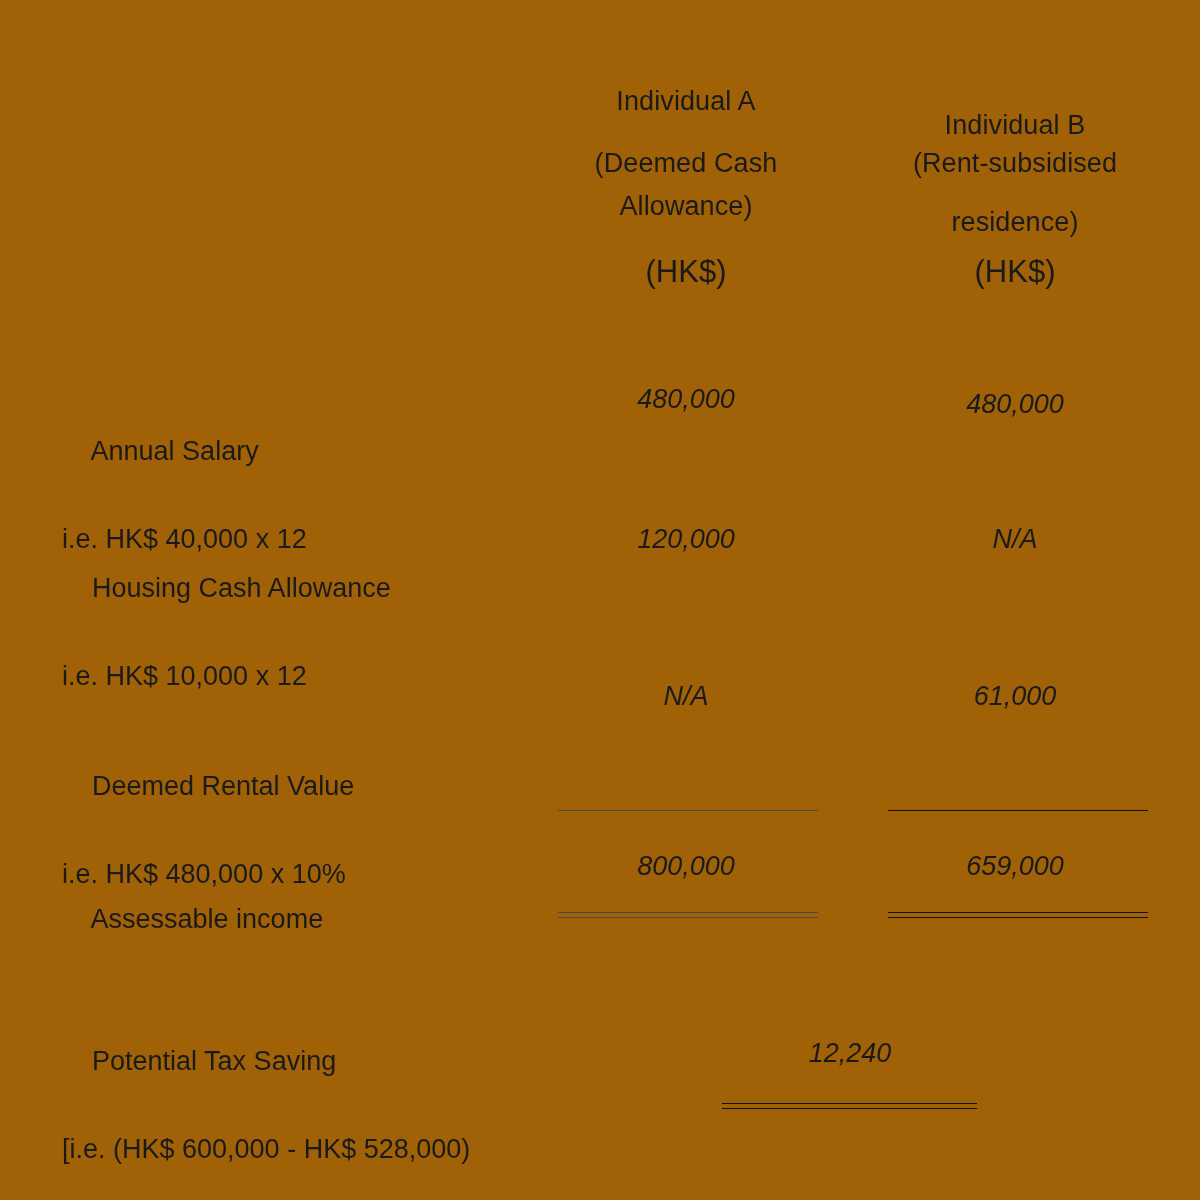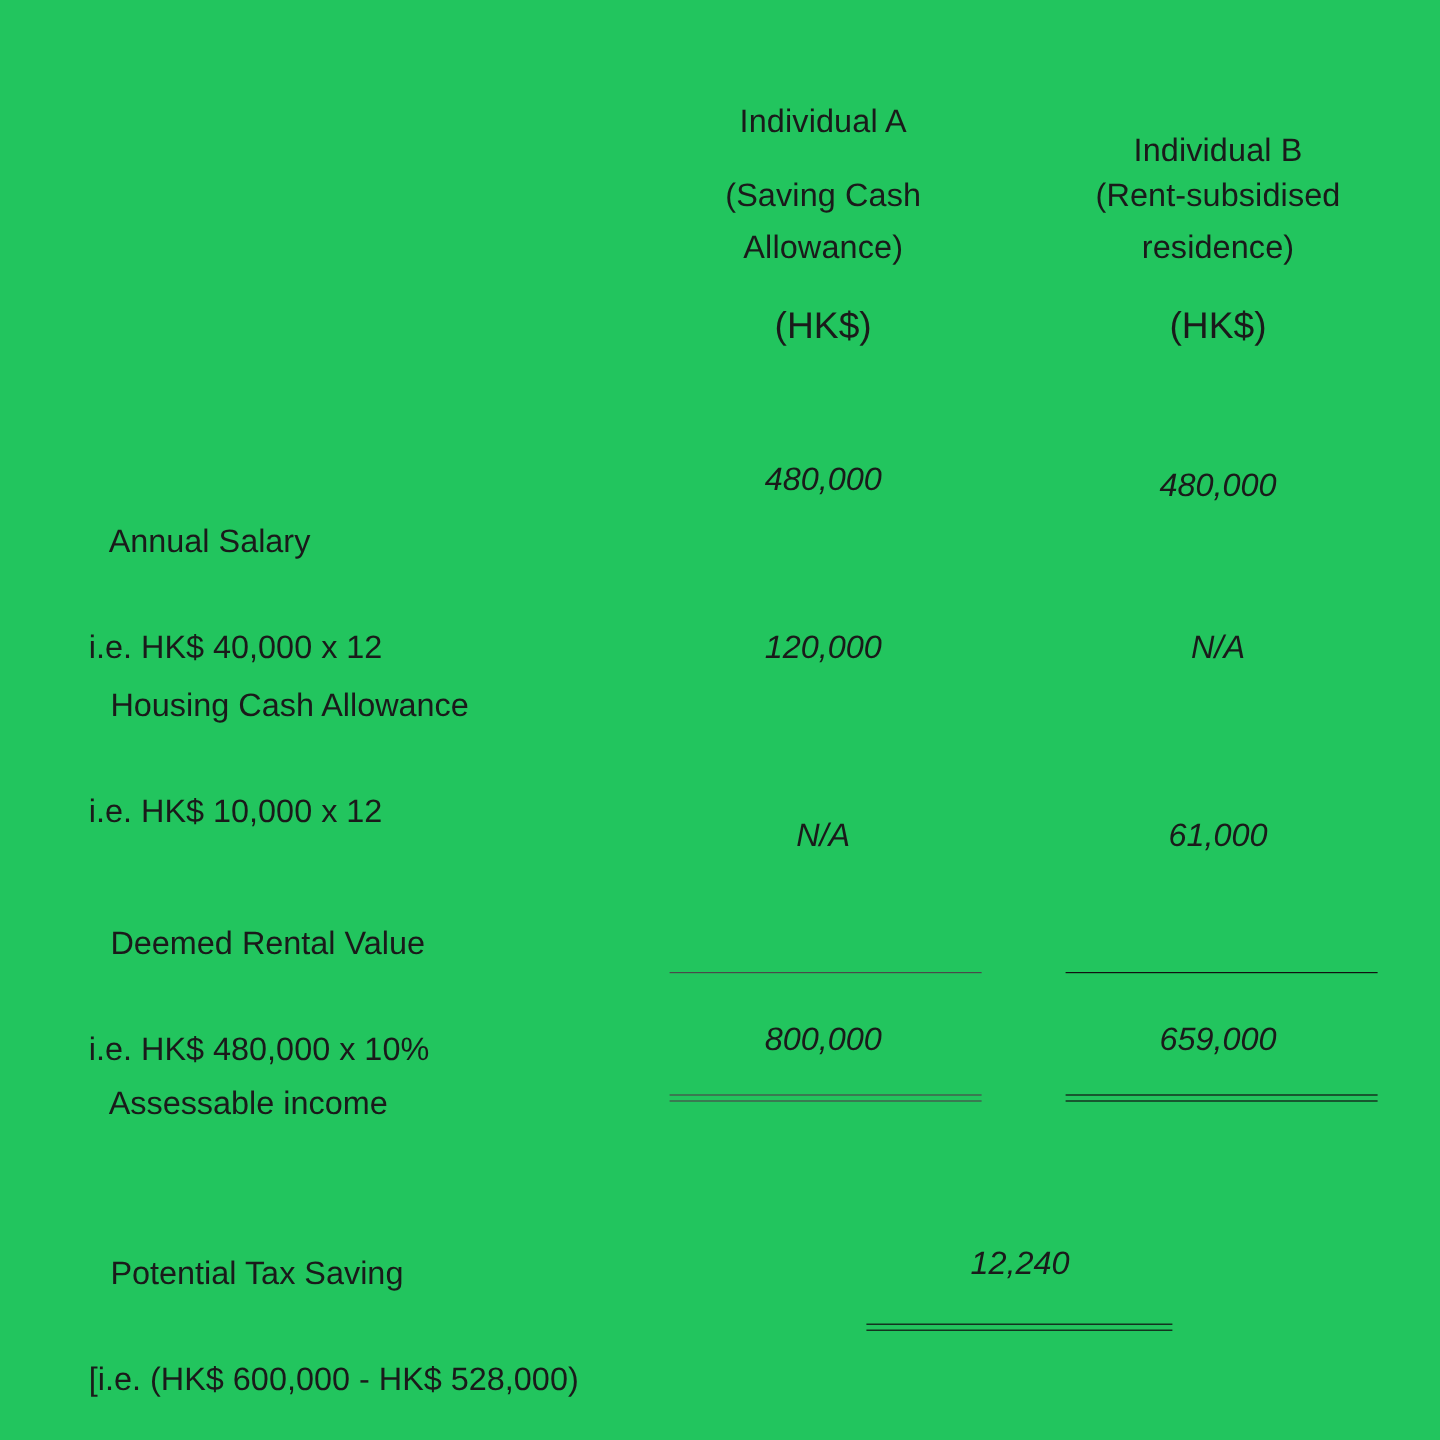--- a/index.html
+++ b/index.html
@@ -14,21 +14,21 @@
     color: #1a1a1a;
     position: relative;
     overflow: hidden;
   }
 
   .sheet {
     position: absolute;
     left: 0; top: 0;
     width: 1200px;
     height: 1200px;
-    background: #22c55e;
+    background: #a16207;
   }
   .col-center {
     position: absolute;
     text-align: center;
     line-height: 1.0;
   }
 
   
   .hdr-title {
     font-size: 27px;
@@ -47,21 +47,21 @@
   .colB { left: 875px; width: 280px; }
 
   
   .row-label {
     position: absolute;
     left: 62px;
     font-size: 27px;
     line-height: 44px;
     white-space: pre;
   }
-  .row-label .l2 { display: block; margin-left: 12px; }
+  .row-label .l2 { display: block; }
 
   
   .num {
     position: absolute;
     text-align: center;
     font-size: 27px;
     line-height: 1.0;
     white-space: pre;
     font-style: italic;
   }
@@ -91,27 +91,27 @@
   .rule-double::after  { top: 5px; }
   .rule-double.dark::before,
   .rule-double.dark::after { border-top-color: #111111; }
 </style>
 </head>
 <body>
 
 <div class="sheet">
 
   <div class="col-center colA hdr-title" style="top:88px;">Individual A</div>
-  <div class="col-center colA hdr-sub" style="top:150px;">(Saving Cash</div>
+  <div class="col-center colA hdr-sub" style="top:150px;">(Deemed Cash</div>
   <div class="col-center colA hdr-sub" style="top:193px;">Allowance)</div>
   <div class="col-center colA hdr-cur" style="top:256px;">(HK$)</div>
 
   <div class="col-center colB hdr-title" style="top:88px;margin-top:24px;">Individual B</div>
   <div class="col-center colB hdr-sub" style="top:150px;">(Rent-subsidised</div>
-  <div class="col-center colB hdr-sub" style="top:193px;">residence)</div>
+  <div class="col-center colB hdr-sub" style="top:209px;">residence)</div>
   <div class="col-center colB hdr-cur" style="top:256px;">(HK$)</div>
 
   <div class="row-label" style="top:385px;">
     <span>Annual Salary</span>
     <span class="l2">i.e. HK$ 40,000 x 12</span>
   </div>
   <div class="num colA" style="top:386px;">480,000</div>
   <div class="num colB" style="top:391px;">480,000</div>
 
   <div class="row-label" style="top:522px;">

